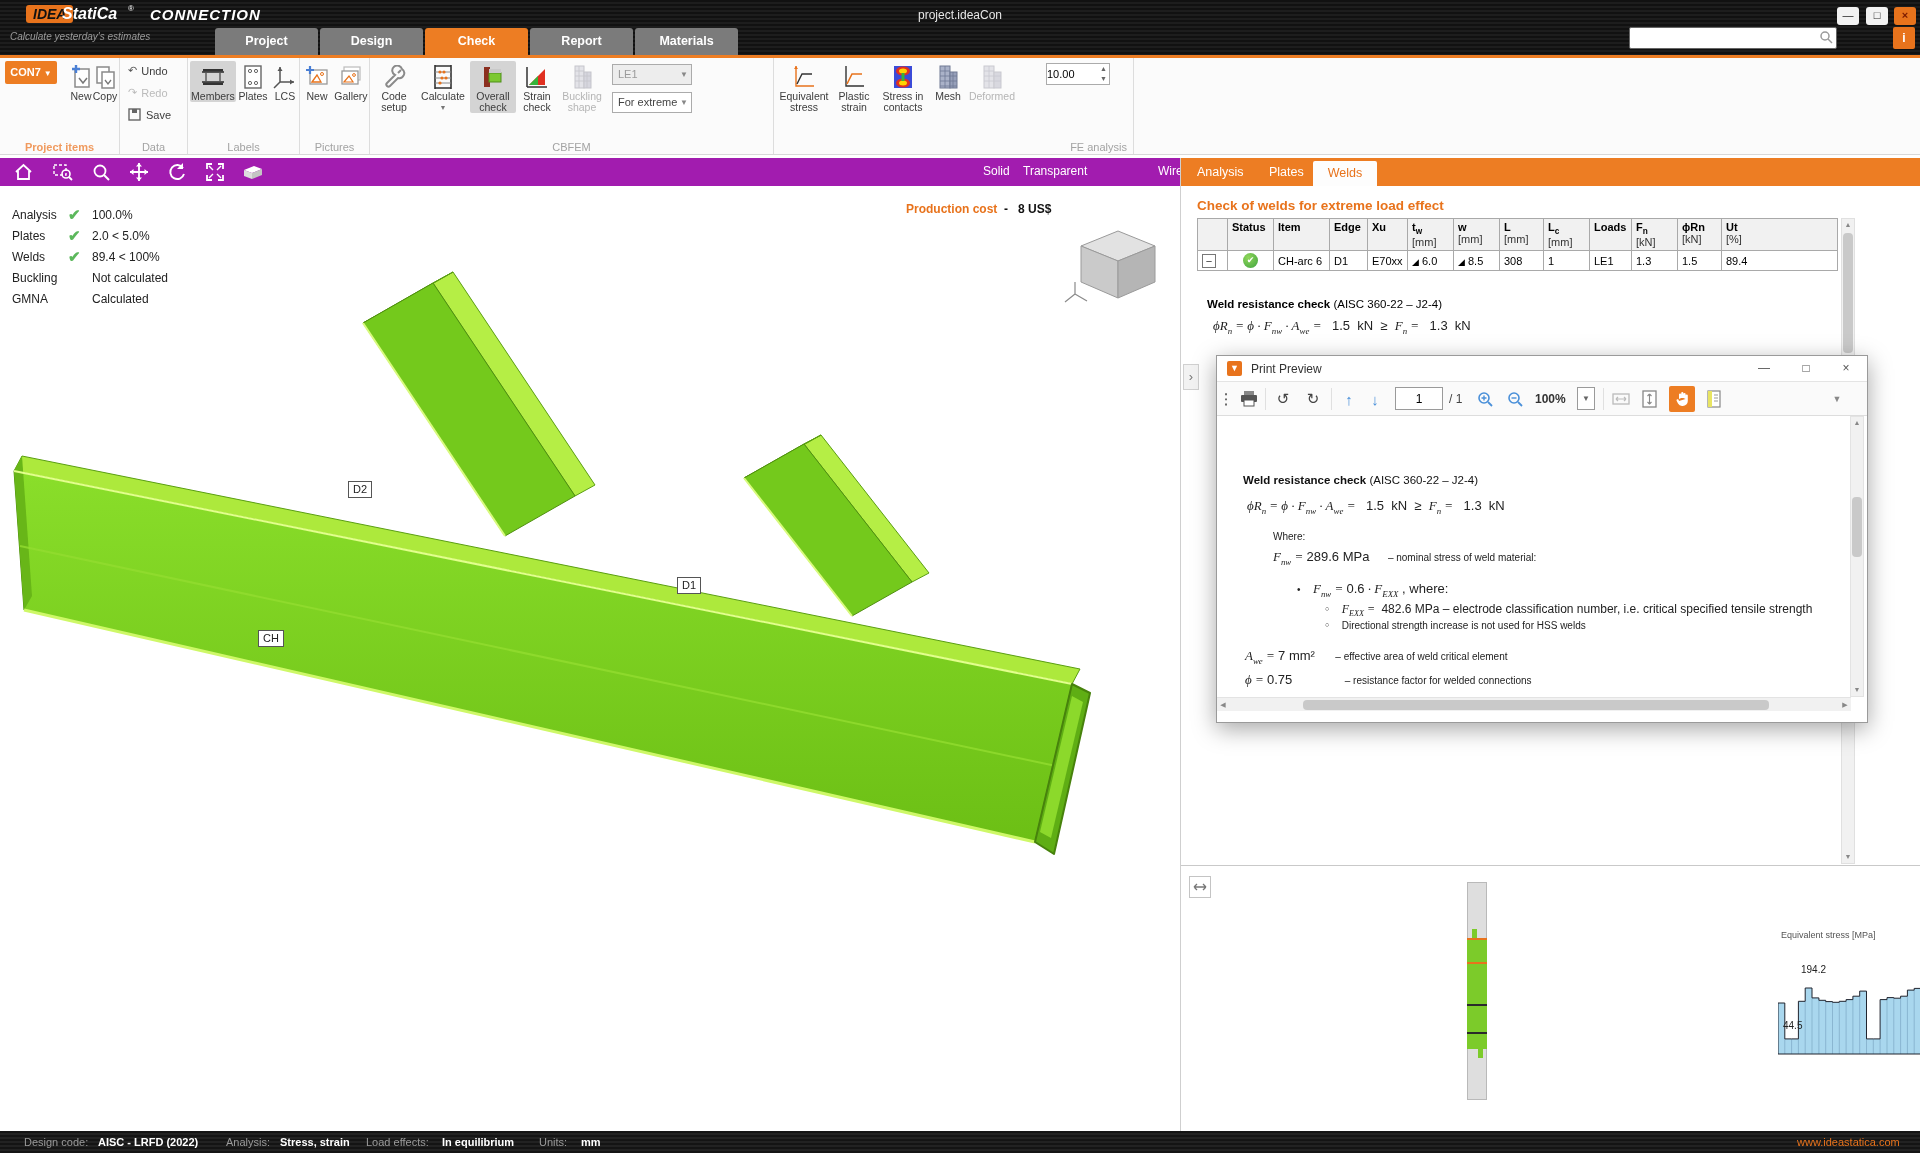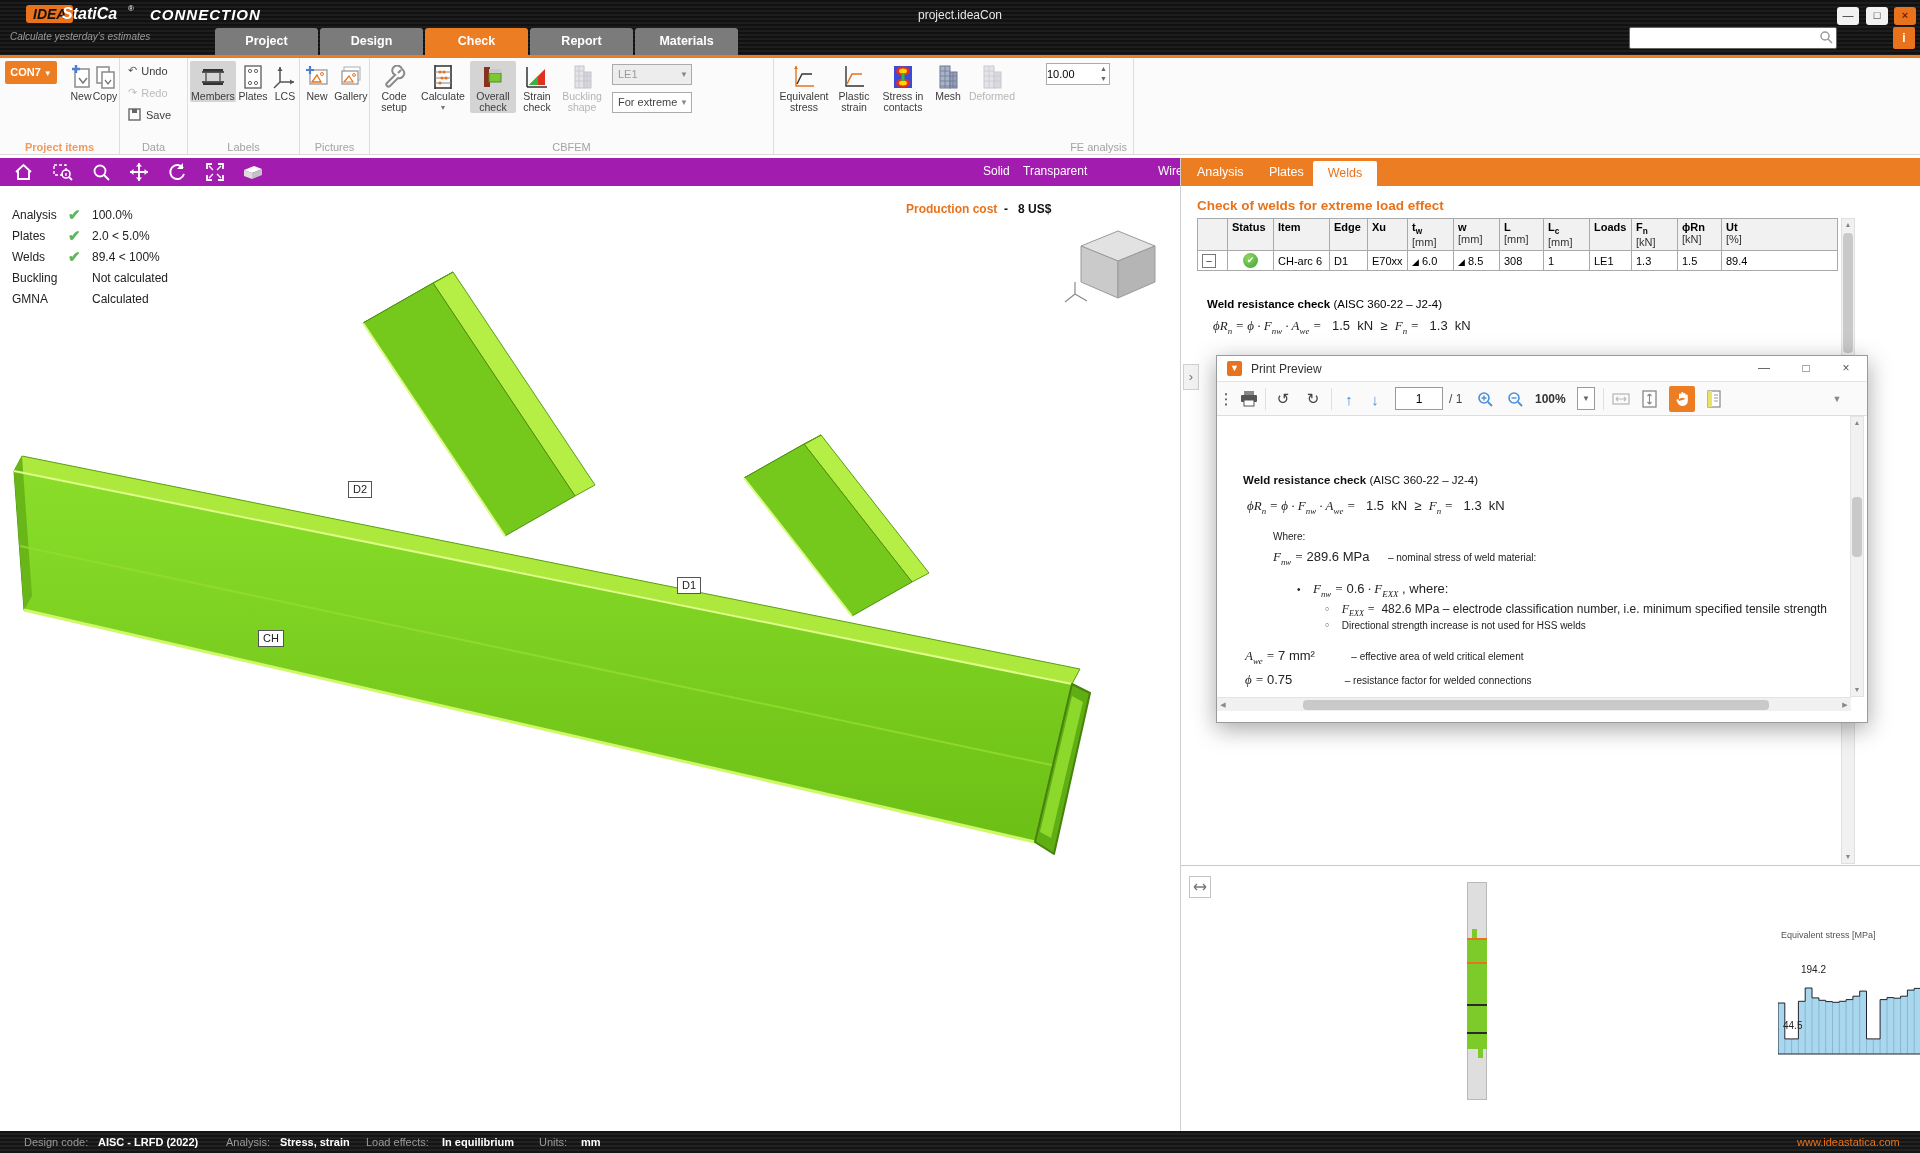--- a/index.html
+++ b/index.html
@@ -718,29 +718,29 @@
     <div style="position:absolute;left:56px;top:131px">
       <span class="math"><span class="v">F</span><sub class="v">nw</sub><span class="v"> = </span><span class="n">289.6 MPa</span></span>
       <span class="desc" style="margin-left:14px">– nominal stress of weld material:</span>
     </div>
     <div style="position:absolute;left:80px;top:163px">
       <span class="desc">•</span>
       <span class="math" style="margin-left:8px"><span class="v">F</span><sub class="v">nw</sub><span class="v"> = </span><span class="n">0.6</span><span class="v"> · F</span><sub class="v">EXX</sub><span class="p">&nbsp;, where:</span></span>
     </div>
     <div style="position:absolute;left:108px;top:183px">
       <span class="desc" style="font-size:7px;vertical-align:2px">○</span>
-      <span class="math" style="margin-left:8px;font-size:12px"><span class="v">F</span><sub class="v">EXX</sub><span class="v"> = </span><span class="n">&nbsp;482.6 MPa</span><span class="p"> – electrode classification number, i.e. minimum specified tensile strength</span></span>
+      <span class="math" style="margin-left:8px;font-size:12px"><span class="v">F</span><sub class="v">EXX</sub><span class="v"> = </span><span class="n">&nbsp;482.6 MPa</span><span class="p"> – electrode classification number, i.e. critical specified tensile strength</span></span>
     </div>
     <div style="position:absolute;left:108px;top:199px">
       <span class="desc" style="font-size:7px;vertical-align:2px">○</span>
       <span class="desc" style="margin-left:8px">Directional strength increase is not used for HSS welds</span>
     </div>
     <div style="position:absolute;left:28px;top:230px">
       <span class="math"><span class="v">A</span><sub class="v">we</sub><span class="v"> = </span><span class="n">7 mm²</span></span>
-      <span class="desc" style="margin-left:32px">– effective area of weld critical element</span>
+      <span class="desc" style="margin-left:16px">– effective area of weld critical element</span>
     </div>
     <div style="position:absolute;left:28px;top:254px">
       <span class="math"><span class="v">ϕ</span><span class="v"> = </span><span class="n">0.75</span></span>
       <span class="desc" style="margin-left:48px">– resistance factor for welded connections</span>
     </div>
   </div>
 
   <div id="dlg-sbv">
     <span class="sarr" style="position:absolute;top:0;left:0;width:12px;height:12px;font-size:7px;color:#888;text-align:center;line-height:12px">▲</span>
     <span class="sarr" style="position:absolute;bottom:0;left:0;width:12px;height:12px;font-size:7px;color:#888;text-align:center;line-height:12px">▼</span>

